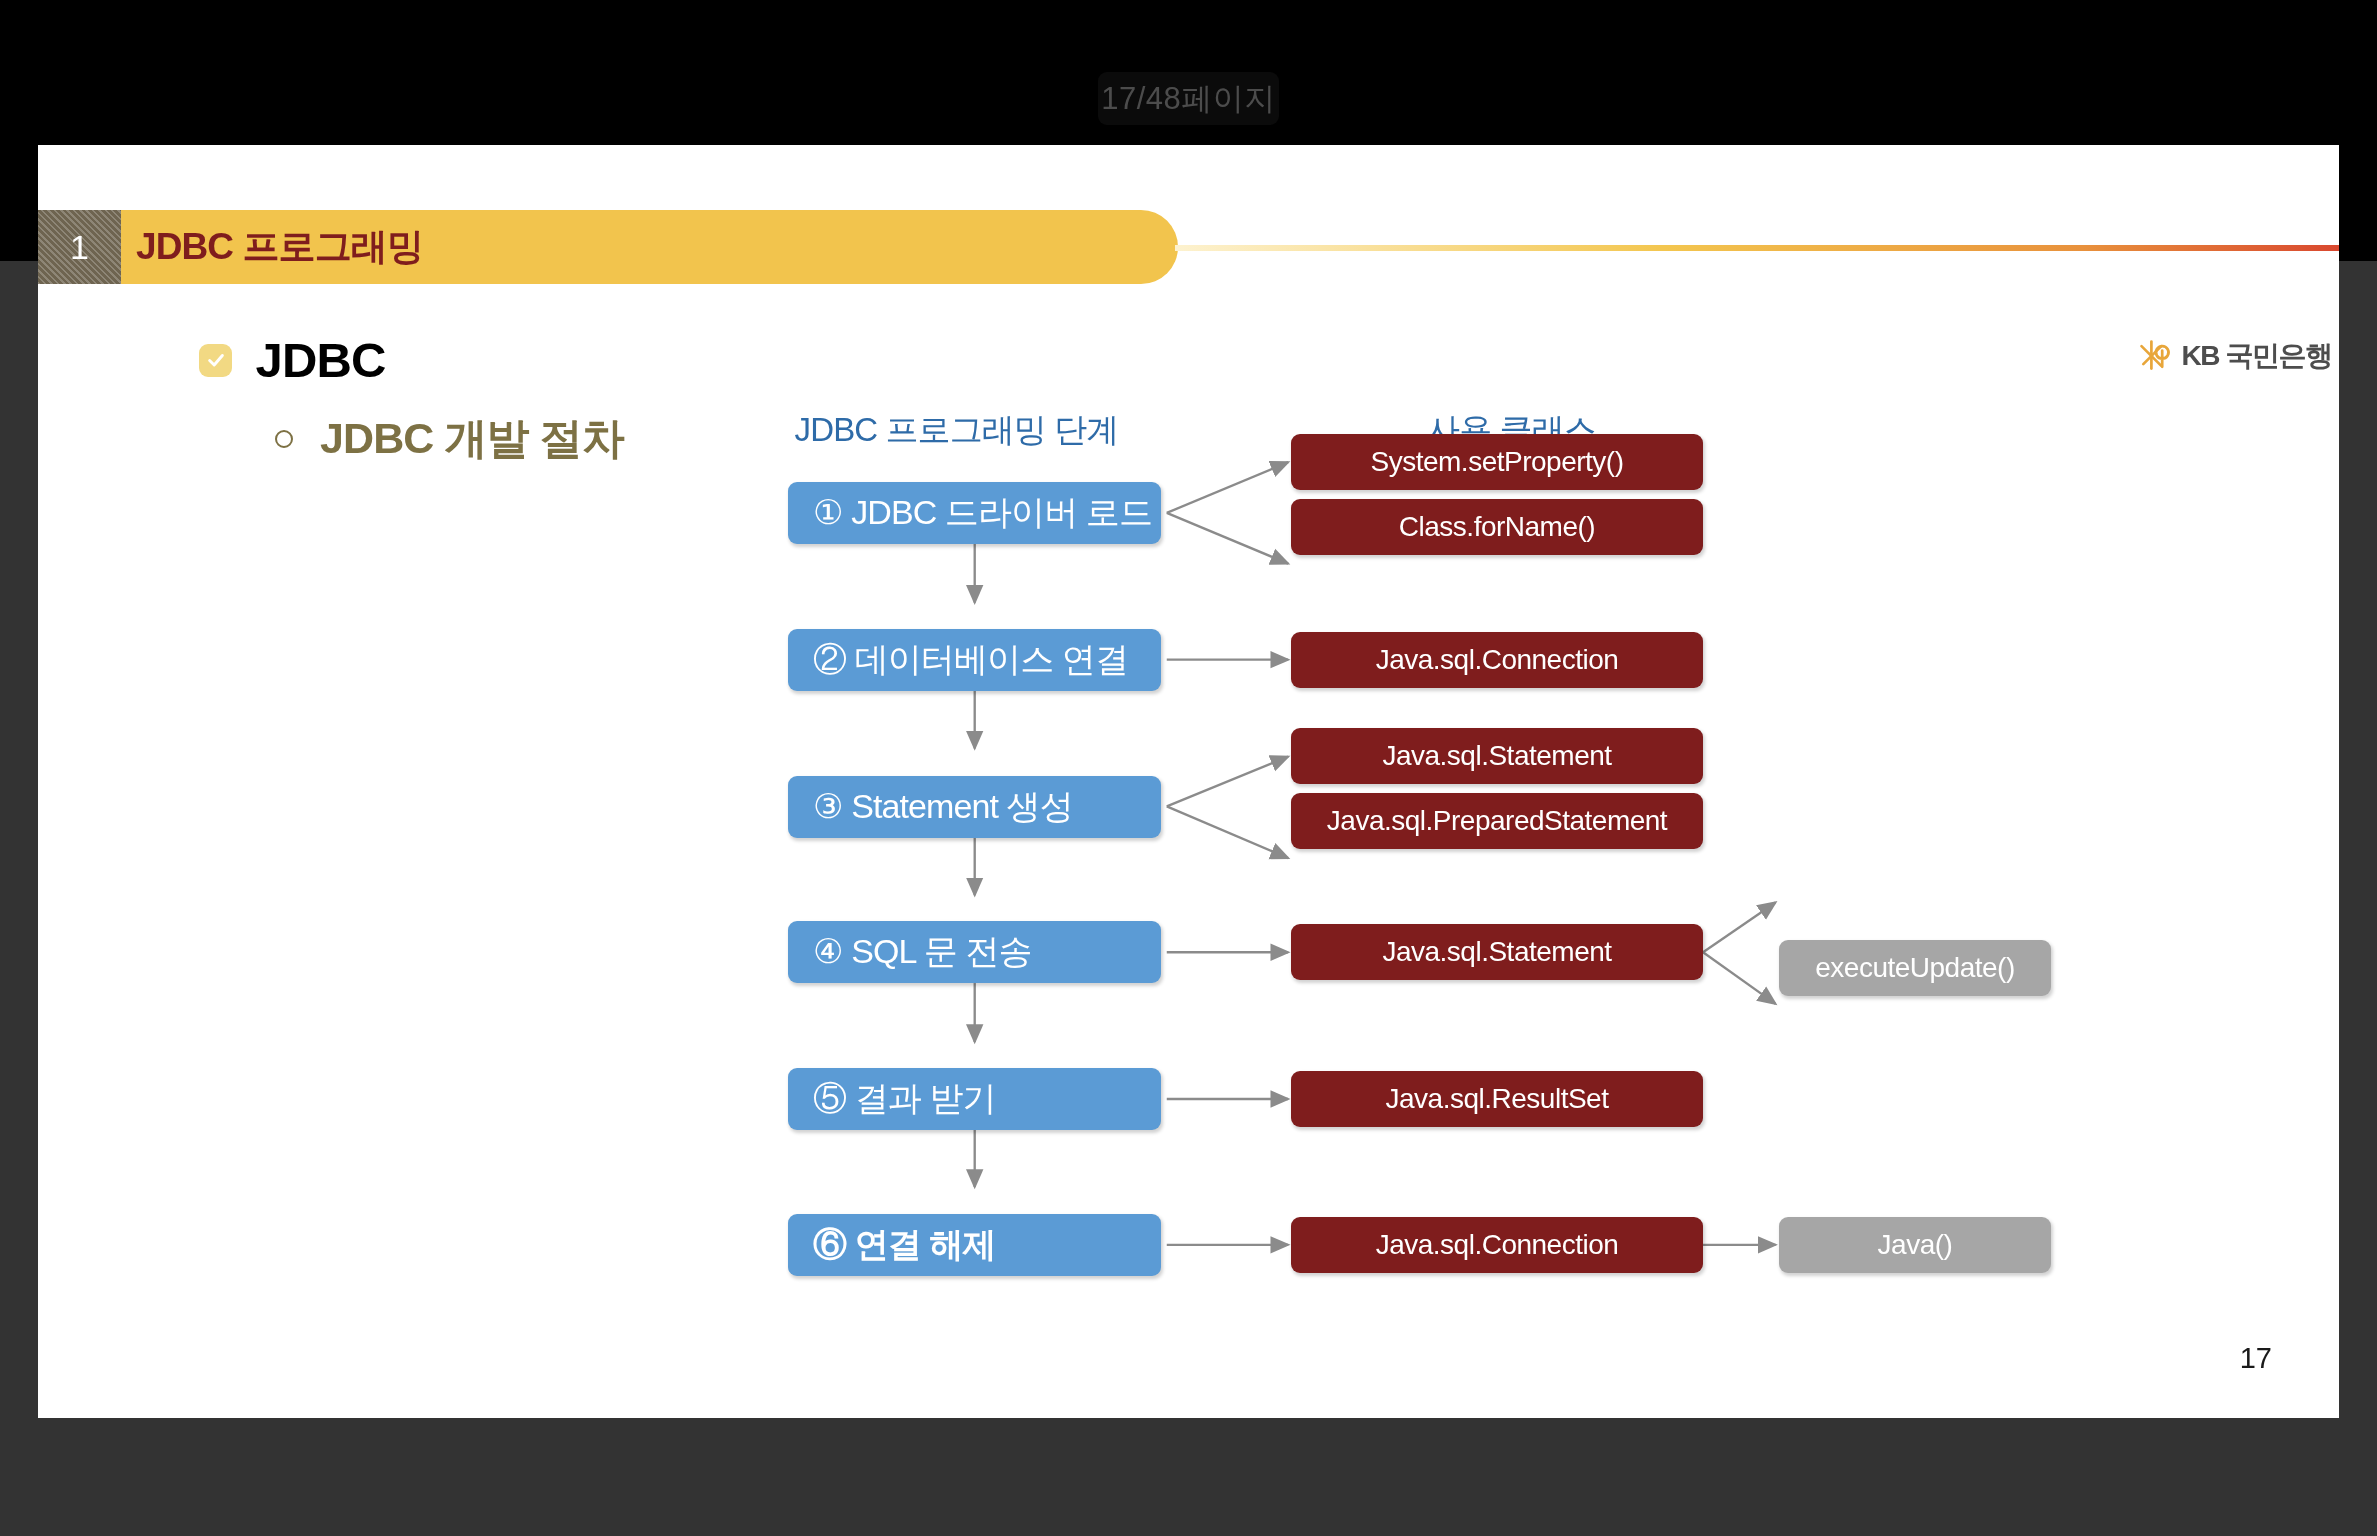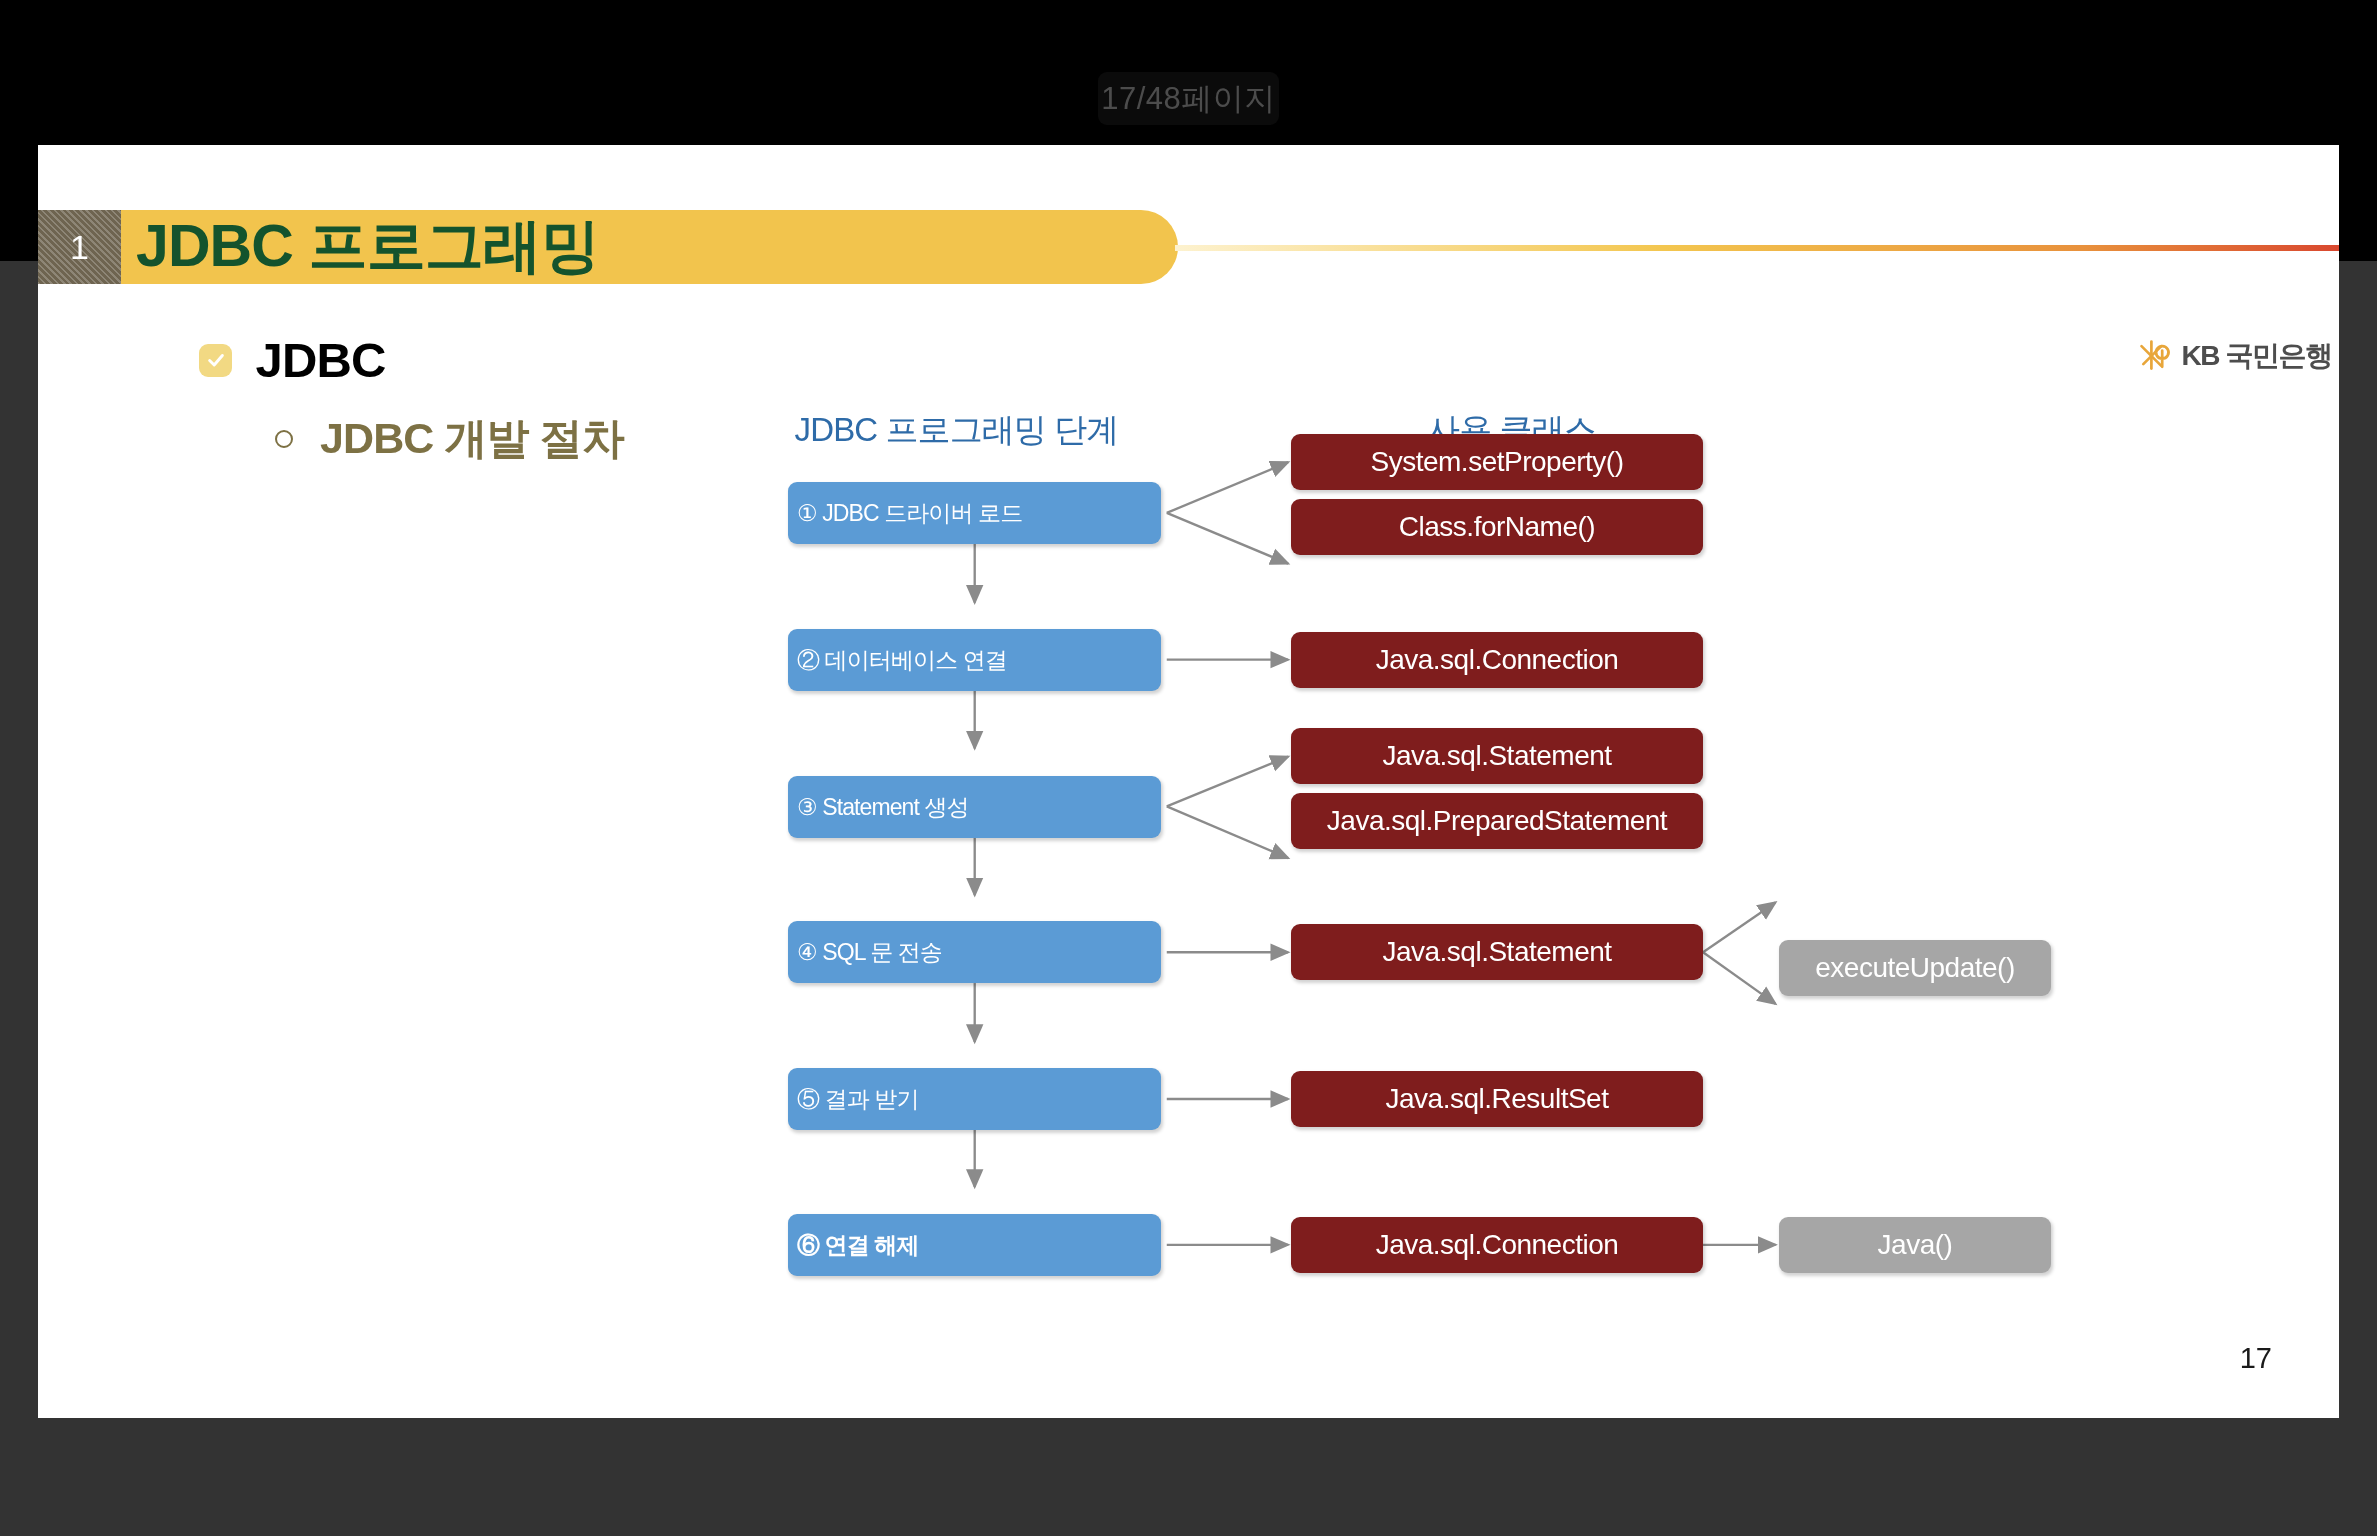--- a/index.html
+++ b/index.html
@@ -74,22 +74,22 @@
         rgba(0,0,0,0.0) 1.8px, rgba(0,0,0,0.0) 4.5px);
     display: flex; align-items: center; justify-content: center;
     color: #ffffff;
     font-size: 34px;
     font-weight: 400;
   }
   #title-text {
     position: absolute;
     left: 98px; top: 50%;
     transform: translateY(-50%);
-    color: #14532d;
-    font-size: 59px;
+    color: #7f1d1d;
+    font-size: 37px;
     font-weight: bold;
     letter-spacing: -0.9px;
     white-space: nowrap;
   }
 
   
   #title-rule {
     position: absolute;
     left: 1137px; top: 100px;
     width: 1164px; height: 6.3px;
@@ -177,22 +177,22 @@
     position: absolute;
     display: flex; align-items: center;
     color: #ffffff;
     white-space: nowrap;
     border-radius: 9px;
     box-shadow: 1.8px 2.7px 3.6px rgba(0,0,0,0.18);
   }
   .node-step {
     background: #5b9bd5;
     width: 373px; height: 62px;
-    padding-left: 9px;
-    font-size: 23px;
+    padding-left: 25px;
+    font-size: 34px;
     letter-spacing: -0.9px;
     justify-content: flex-start;
   }
   .node-class {
     background: #7f1d1d;
     width: 412px; height: 56px;
     justify-content: center;
     font-size: 28px;
     letter-spacing: -0.5px;
   }

